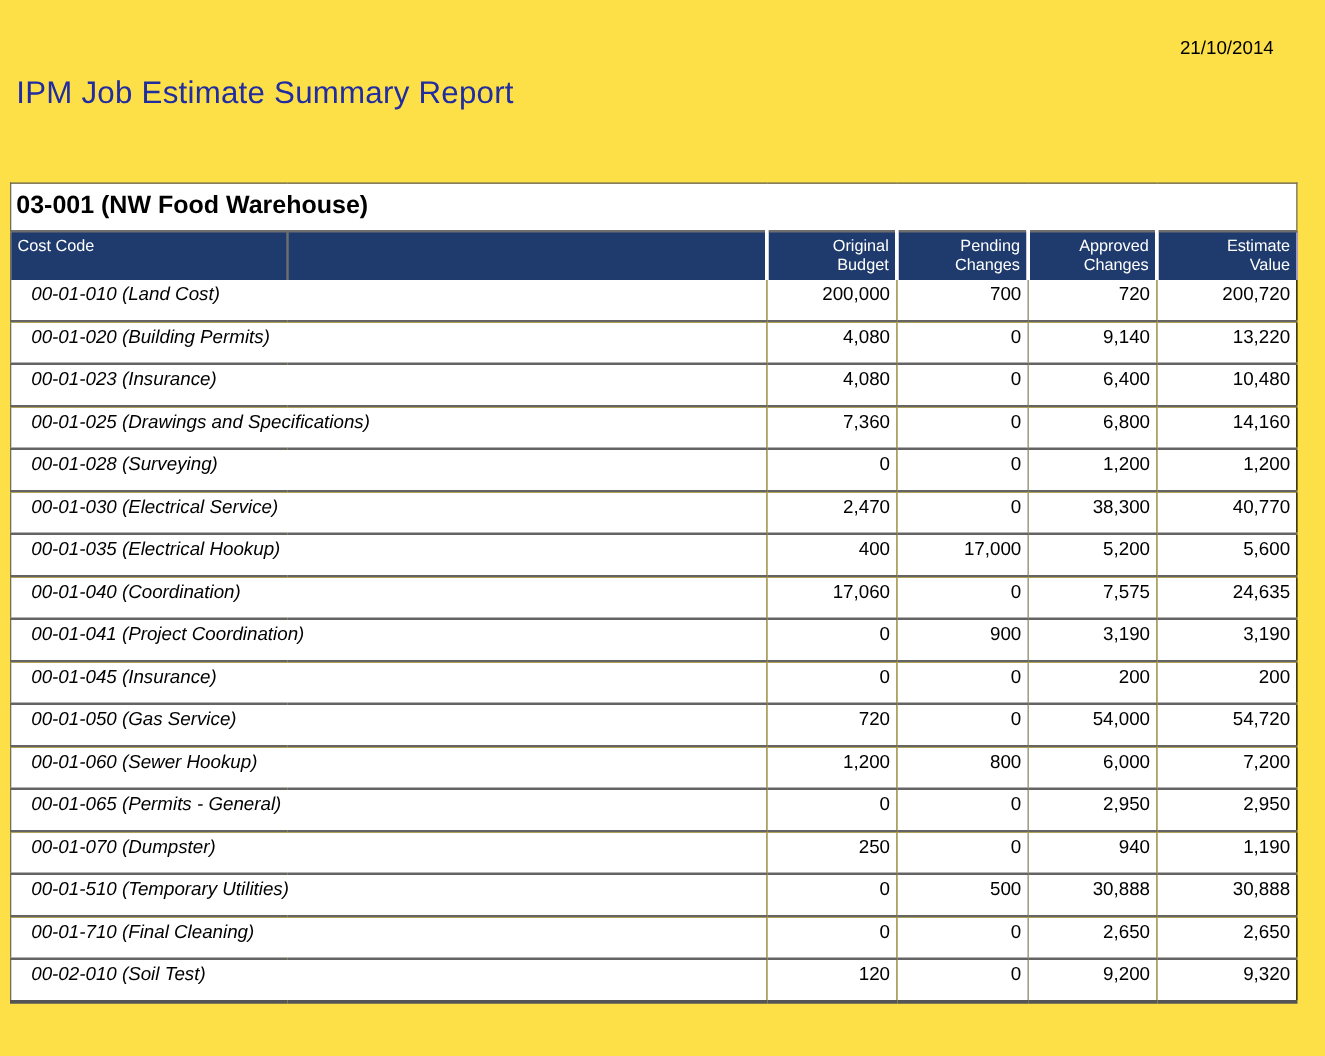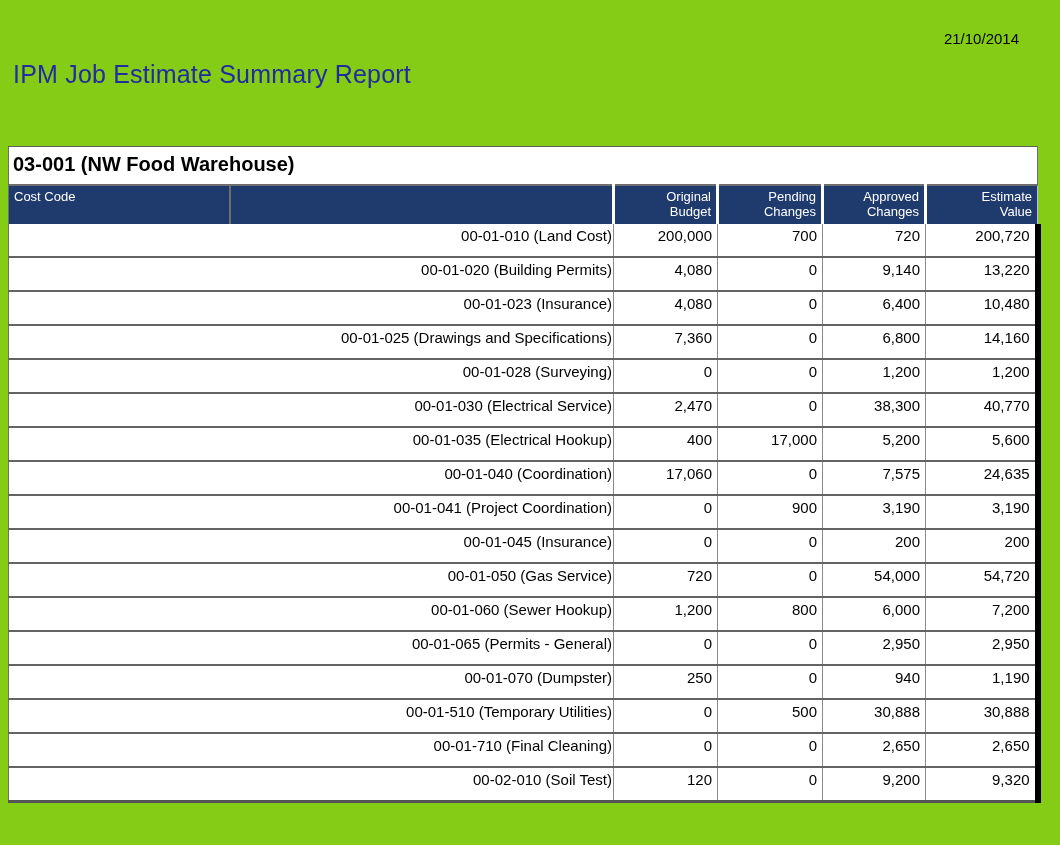--- a/index.html
+++ b/index.html
@@ -5,21 +5,21 @@
   html, body {
     margin: 0;
     padding: 0;
     background: #ffffff;
     font-family: "Liberation Sans", sans-serif;
   }
   .page {
     position: relative;
     width: 1060px;
     height: 845px;
-    background: #84cc16;
+    background: #fde047;
     overflow: hidden;
   }
   .report-date {
     position: absolute;
     top: 30px;
     right: 41px;
     font-size: 15px;
     color: #000000;
   }
   .report-title {
@@ -88,30 +88,31 @@
     vertical-align: top;
     height: 26px;
     padding-top: 3px;
     padding-bottom: 3px;
     border-bottom: 2px solid #646464;
     white-space: nowrap;
     overflow: hidden;
   }
   tbody td.c-code {
     border-left: 1px solid #6e6e6e;
-    padding-left: 6px;
-    text-align: right;
+    padding-left: 16px;
+    text-align: left;
+    font-style: italic;
   }
   tbody td.c-num {
     border-left: 1px solid #8a8a8a;
     text-align: right;
     padding-right: 5px;
   }
   tbody td.c-num.last {
-    border-right: 6px solid #000000;
+    border-right: 1px solid #000000;
   }
   tbody tr:last-child td {
     border-bottom: 3px solid #555555;
     margin-left: 44px;
   }
 </style>
 </head>
 <body>
 
 <div class="page">

